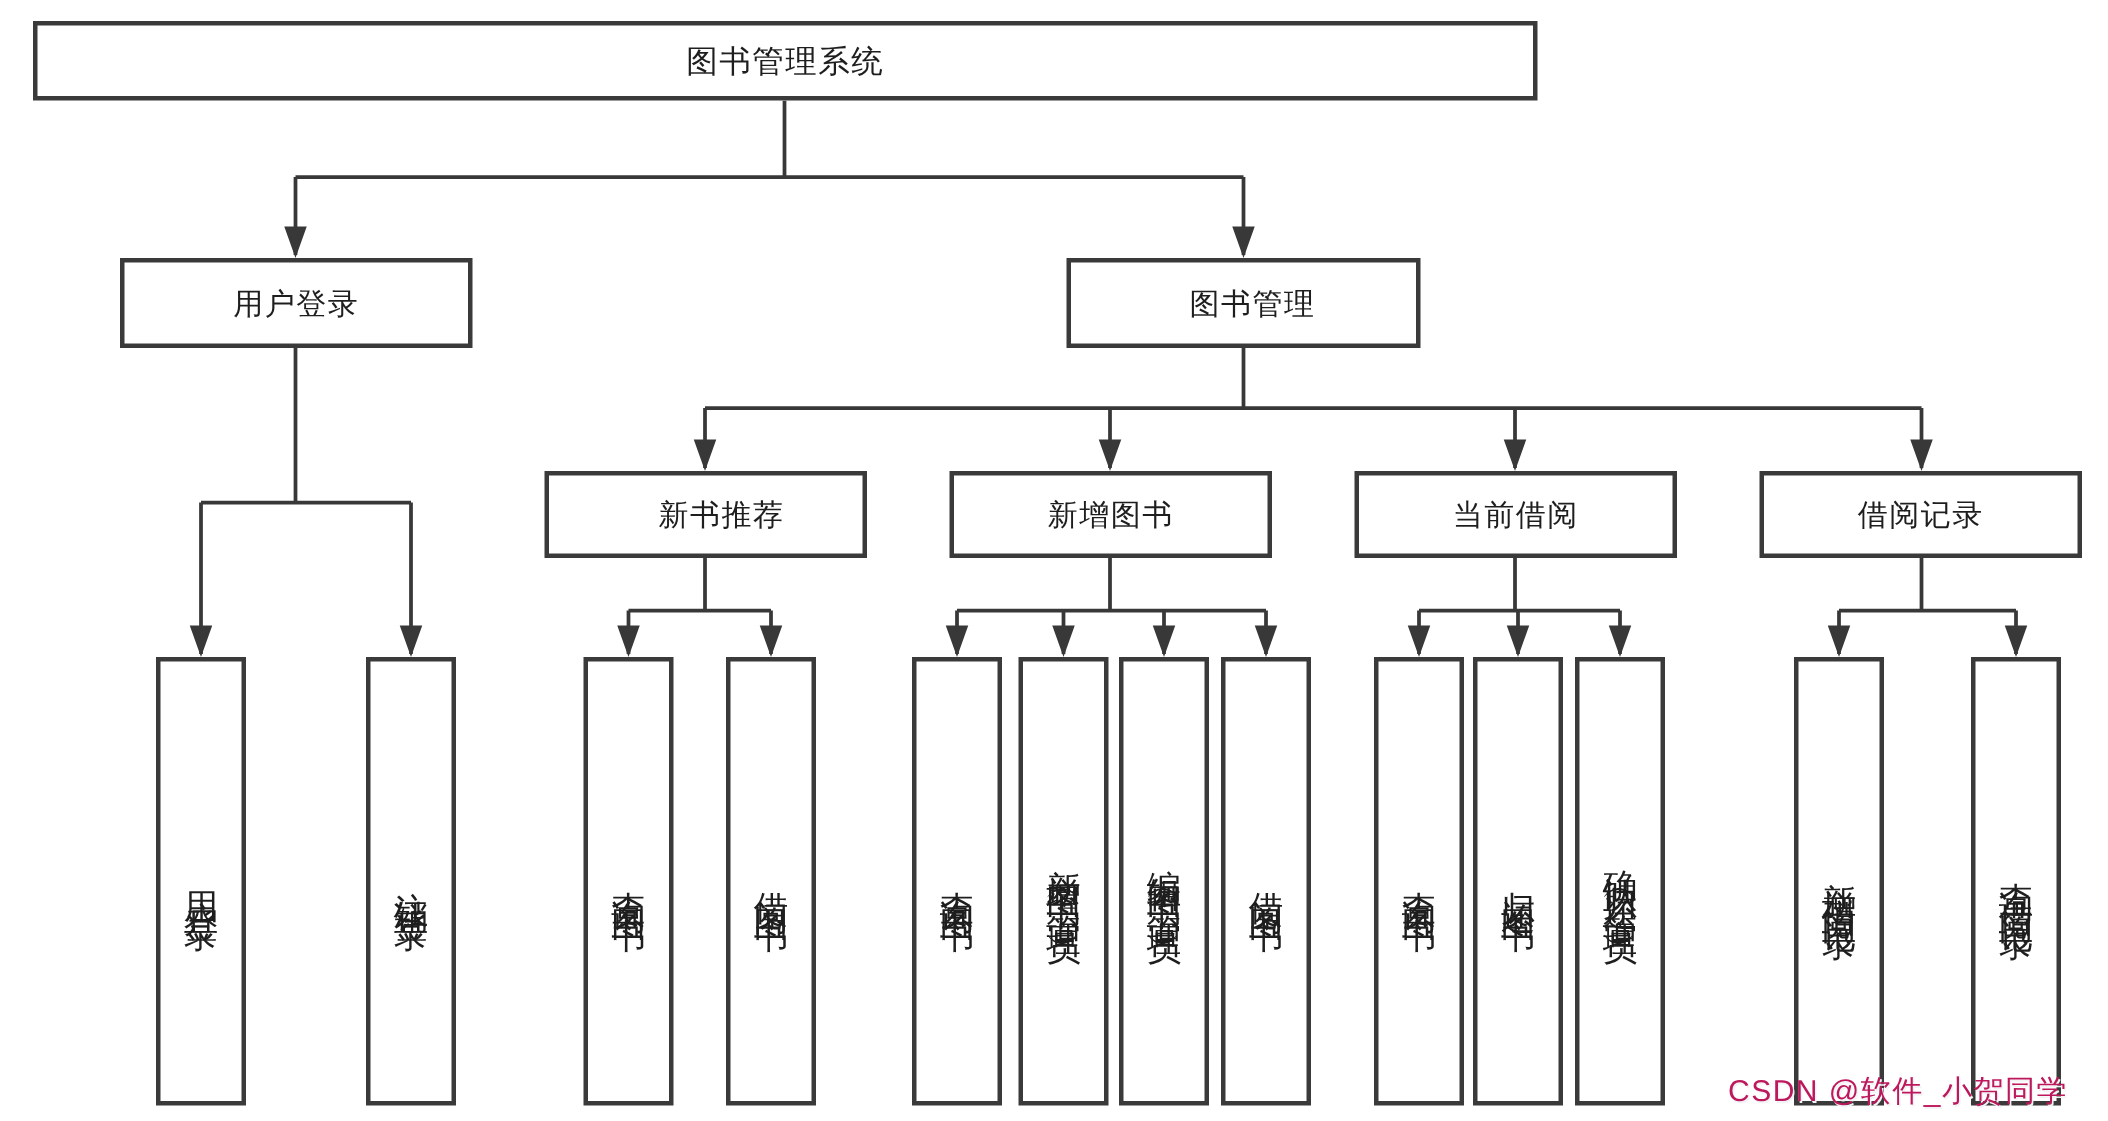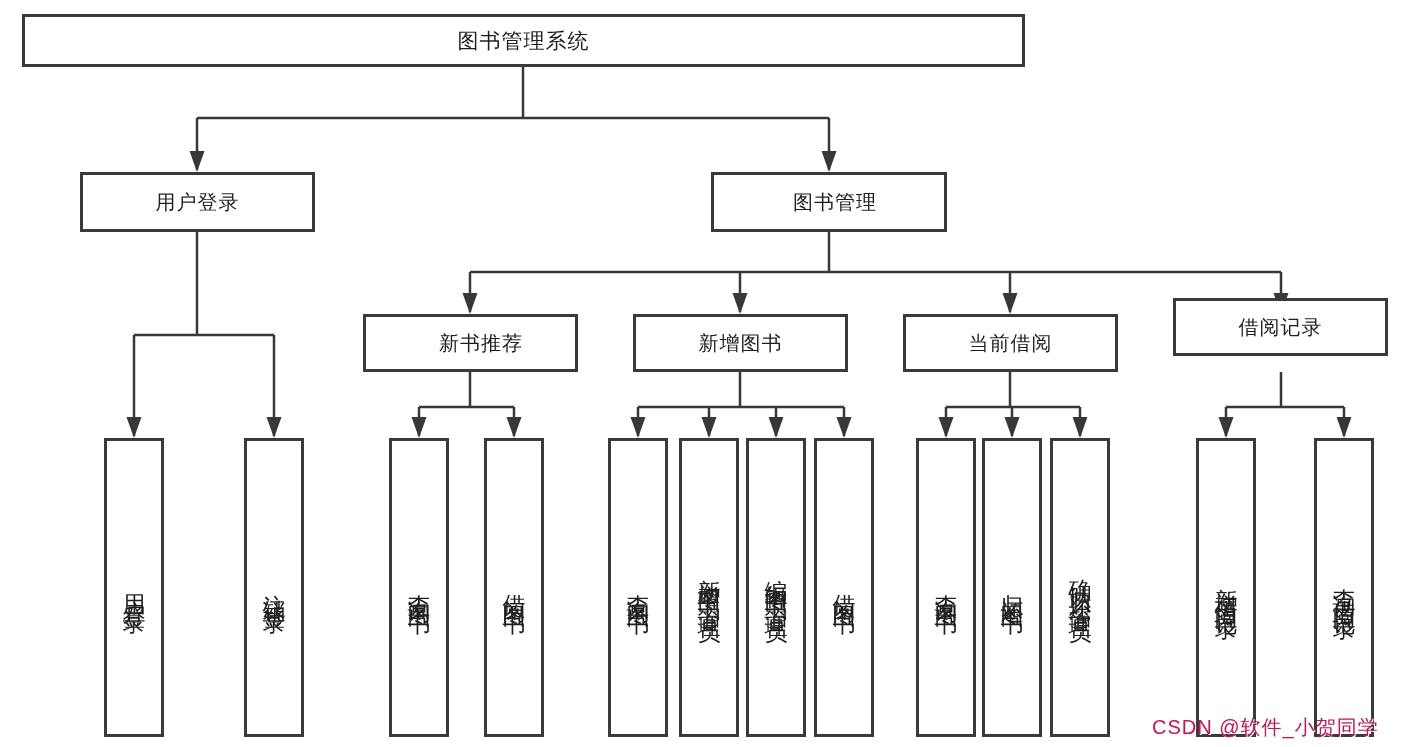--- a/index.html
+++ b/index.html
@@ -108,21 +108,21 @@
 
   <div class="node h" style="left:363px; top:314px; width:215px; height:58px;padding-left:21px;">
     <span class="lbl">新书推荐</span>
   </div>
   <div class="node h" style="left:633px; top:314px; width:215px; height:58px;">
     <span class="lbl">新增图书</span>
   </div>
   <div class="node h" style="left:903px; top:314px; width:215px; height:58px;">
     <span class="lbl">当前借阅</span>
   </div>
-  <div class="node h" style="left:1173px; top:298px; width:215px; height:58px;">
+  <div class="node h" style="left:1173px; top:314px; width:215px; height:58px;">
     <span class="lbl">借阅记录</span>
   </div>
 
   <div class="node v" style="left:104px; top:438px; width:60px; height:299px;">
     <span class="lbl">用户登录</span>
   </div>
   <div class="node v" style="left:244px; top:438px; width:60px; height:299px;">
     <span class="lbl">注销登录</span>
   </div>
   <div class="node v" style="left:389px; top:438px; width:60px; height:299px;">

